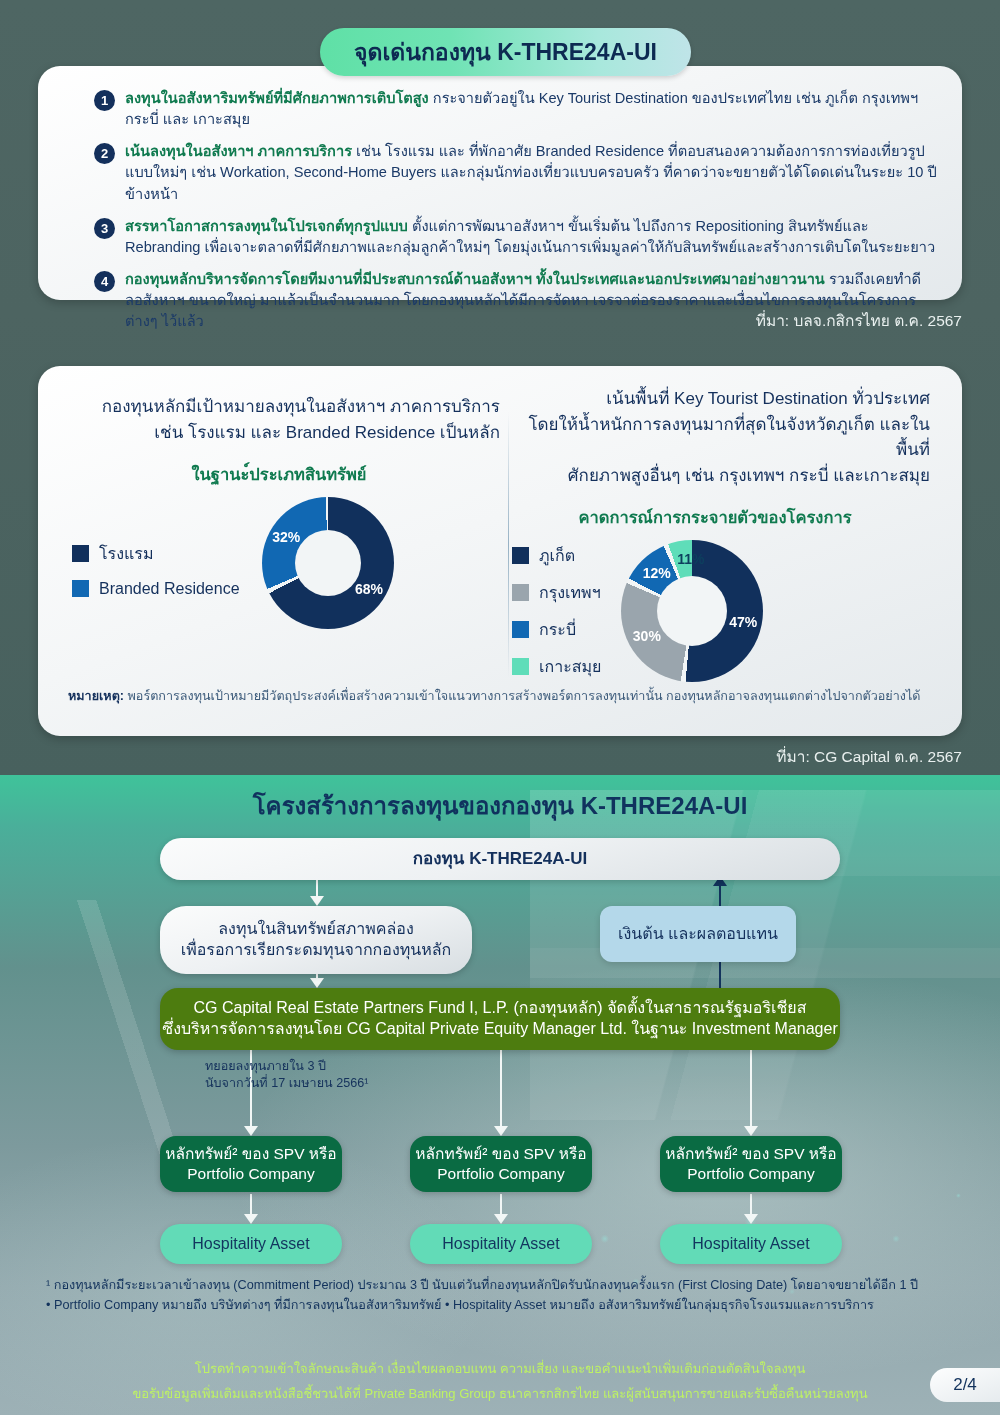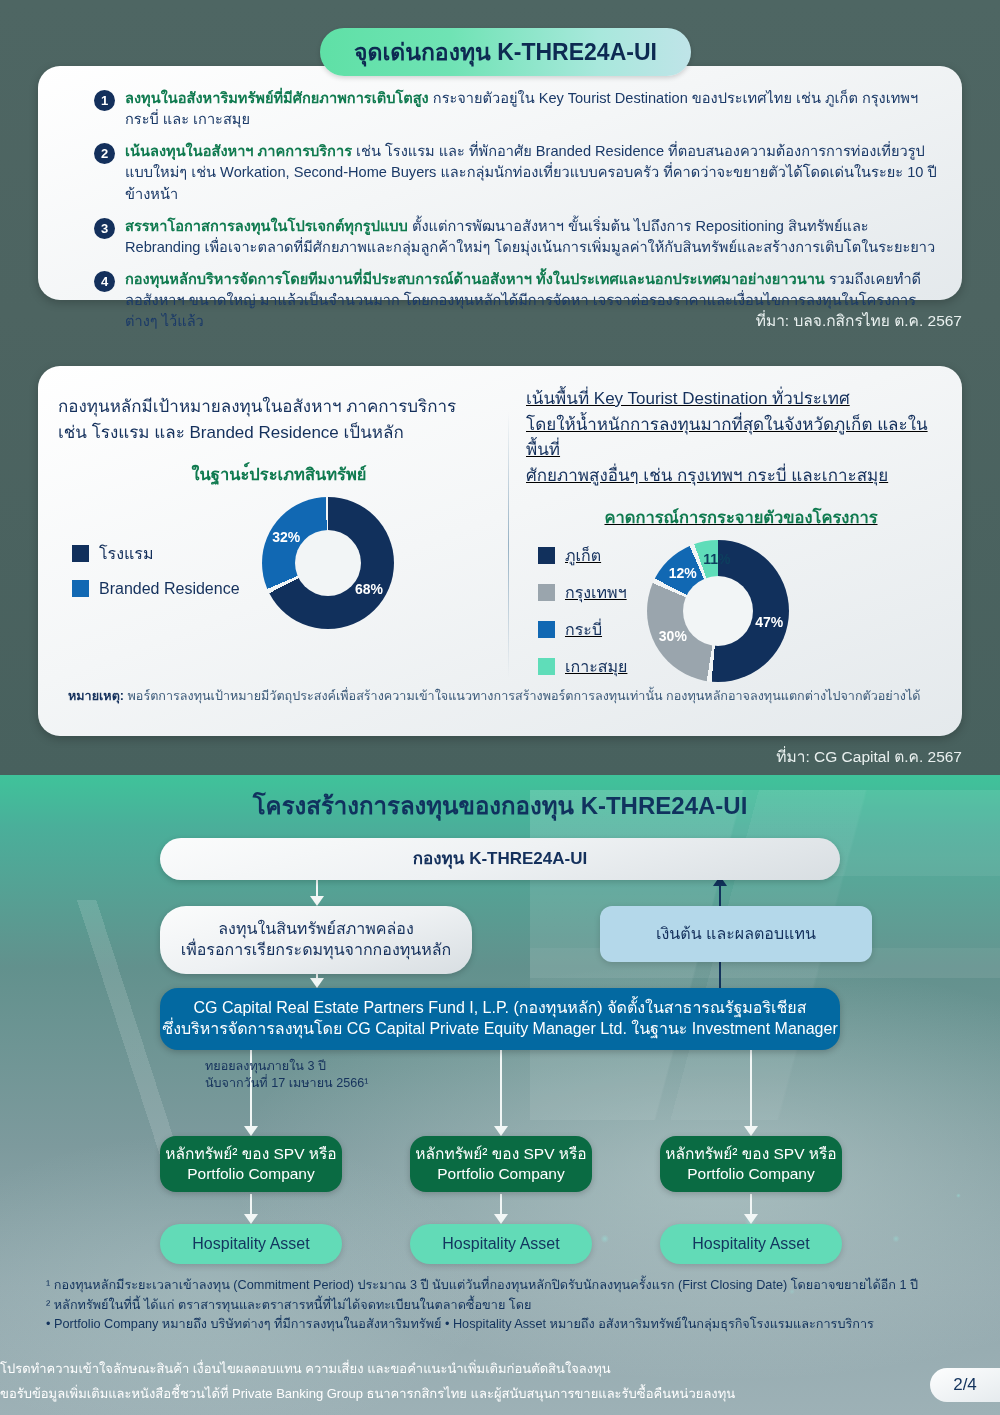--- a/index.html
+++ b/index.html
@@ -85,24 +85,24 @@
   .btext b { color:#0f7a4f; font-weight:bold; }
 
   .source {
     position:absolute; color:#e9f0ef; font-size:15.5px; text-align:right;
   }
   #src1 { right:38px; top:308px;margin-left:16px; }
   #src2 { right:38px; top:744px; }
 
   
   .halfL { position:absolute; left:20px; top:28px; width:442px; }
-  .halfR { position:absolute; left:488px; top:20px; width:430px;text-decoration:underline; }
+  .halfR { position:absolute; left:462px; top:20px; width:430px; }
   .divider { position:absolute; left:470px; top:46px; width:1px; height:266px;
     background:linear-gradient(180deg,rgba(140,170,190,0),rgba(120,155,180,.75),rgba(140,170,190,0)); }
-  .lead { text-align:left; font-size:17px; line-height:1.5; color:#14305c; }
+  .lead { text-align:right; font-size:17px; line-height:1.5; color:#14305c; }
   .subhead { text-align:center; font-size:16.5px; font-weight:bold; color:#0f7a4f; margin-top:16px; }
 
   .chartrow { display:flex; align-items:center; margin-top:10px; }
   .legend { display:flex; flex-direction:column; gap:14px; }
   .lgitem { display:flex; align-items:center; gap:10px; font-size:16px; color:#14305c; }
   .swatch { width:17px; height:17px; flex:0 0 auto; }
   .donutwrap { position:relative; }
   .donut { position:relative; border-radius:50%; }
   .donut .hole {
     position:absolute; border-radius:50%;
@@ -126,31 +126,31 @@
     text-align:center; border-radius:26px; z-index:4; line-height:1.3;
   }
   .node.white {
     background:linear-gradient(165deg,#fbfcfc 0%,#eef1f3 50%,#d8dee2 100%);
     color:#14305c; box-shadow:0 2px 6px rgba(0,0,0,.18);
   }
   .node.blue {
     background:#b4d8ea; color:#14305c; box-shadow:0 2px 6px rgba(0,0,0,.15);
   }
   .node.navy {
-    background:#0369a1; color:#fff; box-shadow:0 2px 7px rgba(0,0,0,.22);
+    background:#4d7c0f; color:#fff; box-shadow:0 2px 7px rgba(0,0,0,.22);
   }
   .node.green {
     background:#0a6b43; color:#fff; box-shadow:0 2px 6px rgba(0,0,0,.2);
   }
   .node.mint {
     background:#62dbb7; color:#12345e; box-shadow:0 2px 6px rgba(0,0,0,.16);
   }
   #n-fund      { left:160px; top:838px; width:680px; height:42px; font-size:17px; font-weight:bold; }
   #n-liquid    { left:160px; top:906px; width:312px; height:68px; font-size:16px; }
-  #n-return    { left:600px; top:906px; width:272px; height:56px; font-size:16px; border-radius:12px; }
+  #n-return    { left:600px; top:906px; width:196px; height:56px; font-size:16px; border-radius:12px; }
   #n-master    { left:160px; top:988px; width:680px; height:62px; font-size:16px; border-radius:18px; }
   .spv  { width:182px; height:56px; font-size:15.5px; border-radius:16px; }
   .asset{ width:182px; height:40px; font-size:16px; }
   #spv1 { left:160px; top:1136px; } #spv2 { left:410px; top:1136px; } #spv3 { left:660px; top:1136px; }
   #as1  { left:160px; top:1224px; } #as2  { left:410px; top:1224px; } #as3  { left:660px; top:1224px; }
 
   .sidelabel {
     position:absolute; left:205px; top:1058px; font-size:12.6px;
     color:#15325c; line-height:1.35; z-index:4;
   }
@@ -166,22 +166,22 @@
   .arrow .head.down { border-top:10px solid #f2f7f6; }
   .arrow.dark .head.up { border-bottom:10px solid #12325c; }
 
   
   .foot {
     position:absolute; left:46px; right:30px; top:1276px;
     font-size:12.7px; color:#12325c; line-height:1.55;
   }
   .foot .row { white-space:nowrap; }
   .disc {
-    position:absolute; left:0; width:1000px; 
-    font-size:13px; color:#ffffff;
+    position:absolute; left:0; width:1000px; text-align:center;
+    font-size:13px; color:#bef264;
   }
   #disc1 { top:1358px; }
   #disc2 { top:1383px; }
   .pagebadge {
     position:absolute; right:0; top:1368px; width:70px; height:34px;
     border-radius:21px 0 0 21px;
     background:linear-gradient(160deg,#fdfefe,#e6ebee);
     display:flex; align-items:center; justify-content:center;
     color:#12325c; font-size:17px; font-weight:normal;
   }
@@ -345,21 +345,20 @@
     <div class="line" style="left:6px;top:0;width:2px;height:22px"></div>
     <div class="head down" style="left:0;top:20px"></div>
   </div>
   <div class="arrow" style="left:744px;top:1194px;width:14px;height:32px">
     <div class="line" style="left:6px;top:0;width:2px;height:22px"></div>
     <div class="head down" style="left:0;top:20px"></div>
   </div>
 
   <div class="foot">
     <div class="row">¹ กองทุนหลักมีระยะเวลาเข้าลงทุน (Commitment Period) ประมาณ 3 ปี นับแต่วันที่กองทุนหลักปิดรับนักลงทุนครั้งแรก (First Closing Date) โดยอาจขยายได้อีก 1 ปี</div>
-    <div class="row">² หลักทรัพย์ในที่นี้ ได้แก่ ตราสารทุนและตราสารหนี้ที่ไม่ได้จดทะเบียนในตลาดซื้อขาย โดย</div>
     <div class="row">•  Portfolio Company หมายถึง บริษัทต่างๆ ที่มีการลงทุนในอสังหาริมทรัพย์   •  Hospitality Asset หมายถึง อสังหาริมทรัพย์ในกลุ่มธุรกิจโรงแรมและการบริการ</div>
   </div>
 
   <div class="disc" id="disc1">โปรดทำความเข้าใจลักษณะสินค้า เงื่อนไขผลตอบแทน ความเสี่ยง และขอคำแนะนำเพิ่มเติมก่อนตัดสินใจลงทุน</div>
   <div class="disc" id="disc2">ขอรับข้อมูลเพิ่มเติมและหนังสือชี้ชวนได้ที่ Private Banking Group ธนาคารกสิกรไทย และผู้สนับสนุนการขายและรับซื้อคืนหน่วยลงทุน</div>
   <div class="pagebadge">2/4</div>
 
 </div>
 
 </body></html>

